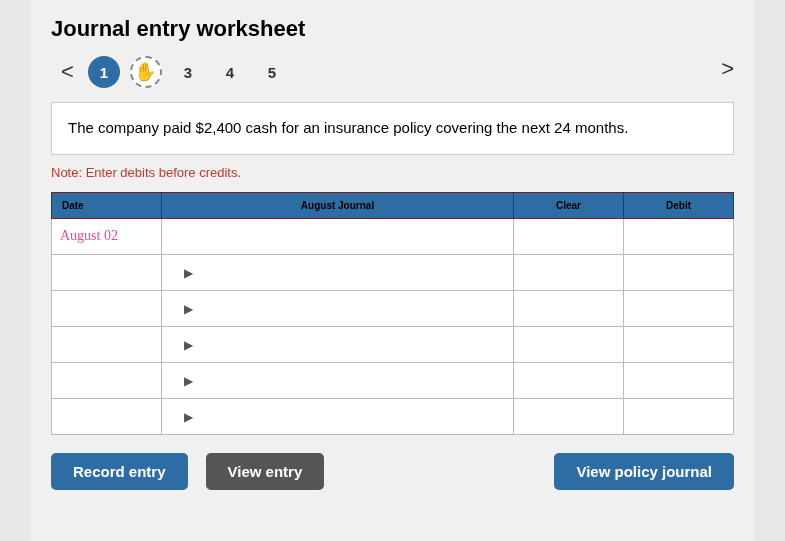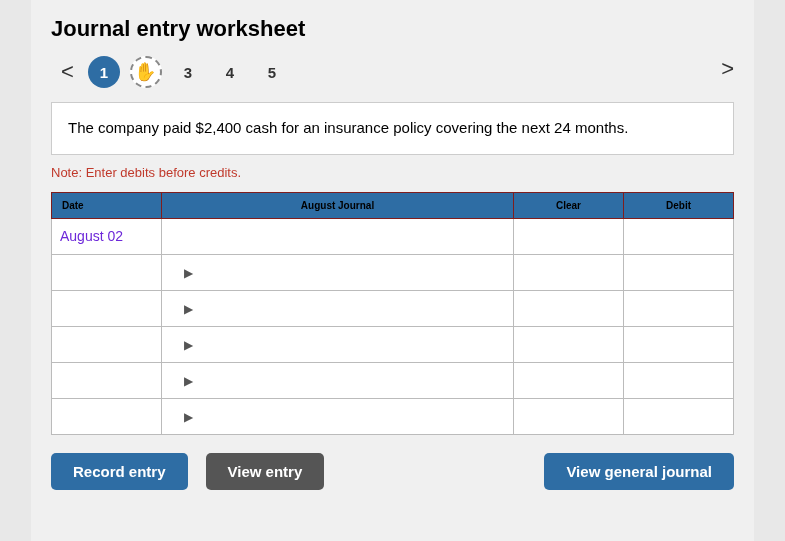--- a/index.html
+++ b/index.html
@@ -115,22 +115,23 @@
     }
     .journal-table tbody tr td {
       background: #fff;
       border: 1px solid #bbb;
       height: 36px;
       padding: 4px 8px;
       font-size: 14px;
       vertical-align: middle;
     }
     .journal-table tbody tr td.date-cell {
-      color: #6d28d9;
-      width: 110px;
+      color: #ec4899;
+      width: 110px;
+      font-family: Liberation Serif, serif;
     }
     .journal-table tbody tr td.gj-cell {
       width: auto;
       padding-left: 22px;
     }
     .journal-table tbody tr td.num-cell {
       width: 110px;
       text-align: right;
       vertical-align: top;
       padding-top: 4px;
@@ -245,15 +246,15 @@
         <td class="gj-cell"><span class="arrow-indicator">▶</span><input type="text" style="border: none; outline: none; width: 90%; font-size: 14px;"></td>
         <td class="num-cell"><input type="text" style="border: none; outline: none; width: 100%; font-size: 14px; text-align: right;"></td>
         <td class="num-cell"><input type="text" style="border: none; outline: none; width: 100%; font-size: 14px; text-align: right;"></td>
       </tr>
     </tbody>
   </table>
 
   <div class="buttons-row">
     <button class="btn btn-record">Record entry</button>
     <button class="btn btn-clear" style="margin-right:auto;">View entry</button>
-    <button class="btn btn-view">View general journal</button>
+    <button class="btn btn-view">View policy journal</button>
   </div>
 </div>
 
 </body></html>

